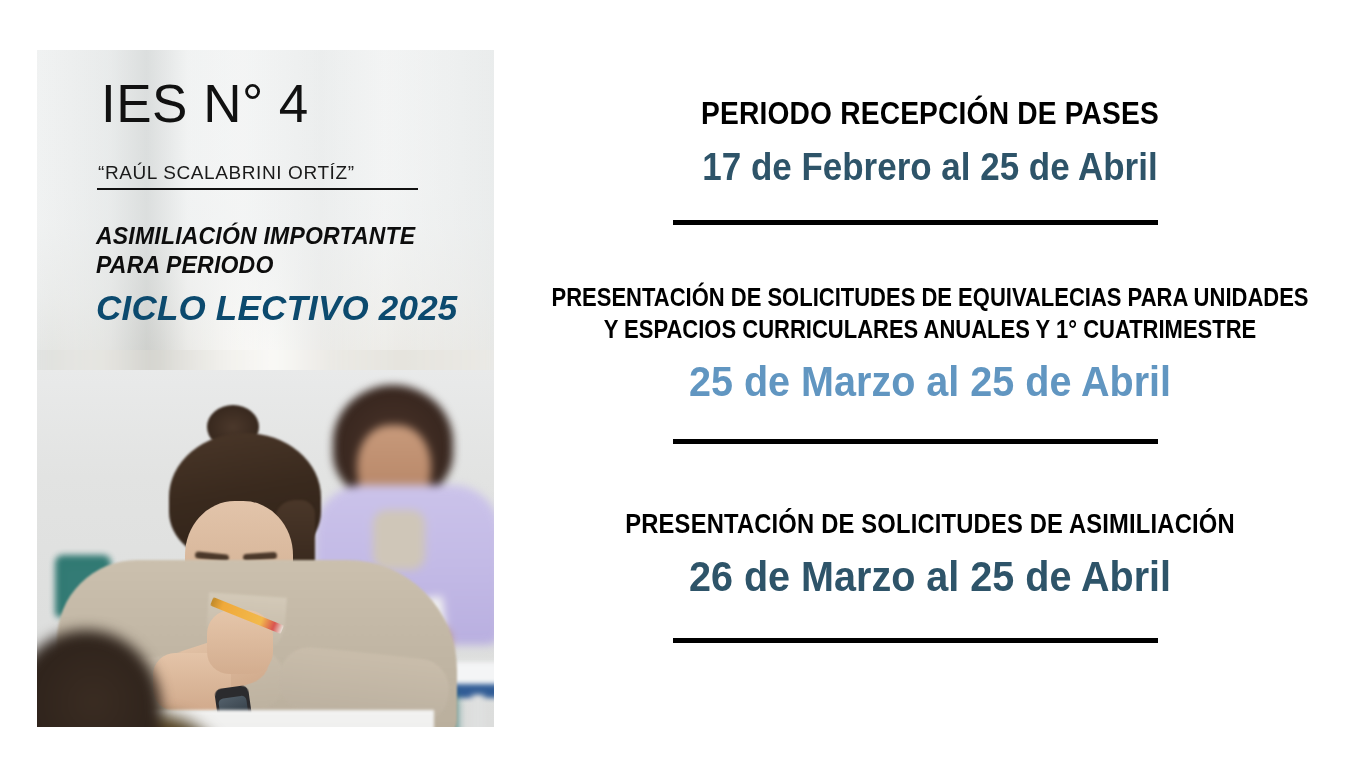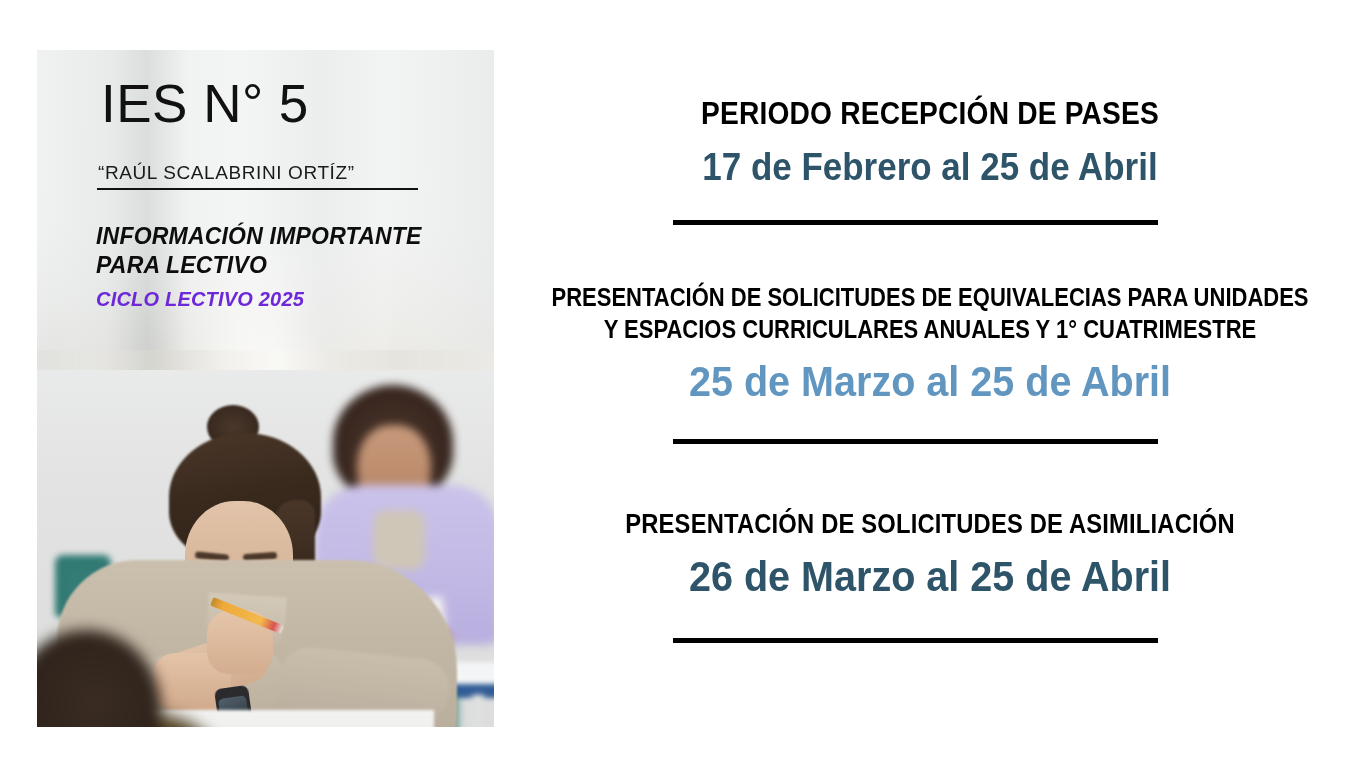--- a/index.html
+++ b/index.html
@@ -360,25 +360,25 @@
     font-weight: 700;
     font-style: italic;
     letter-spacing: .2px;
     line-height: 1.28;
     color: #0d0d0d;
     white-space: nowrap;
   }
   .ies-ciclo {
     position: absolute;
     left: 59px; top: 238px;
-    font-size: 20px;
+    font-size: 35px;
     font-weight: 700;
     font-style: italic;
     letter-spacing: .2px;
-    color: #6d28d9;
+    color: #0c4a6e;
     white-space: nowrap;
   }
 
   
   .right-panel {
     position: absolute;
     left: 494px; top: 0;
     width: 872px; height: 560px;
   }
 
@@ -484,26 +484,26 @@
       <div class="front-desk"></div>
 
       <div class="fg-shoulder"></div>
       <div class="fg-head"></div>
 
       <div class="photo-wash"></div>
       <div class="photo-wash-bands"></div>
     </div>
 
     <div class="overlay">
-      <div class="ies-title">IES N° 5</div>
+      <div class="ies-title">IES N° 4</div>
       <div class="ies-subtitle">“RAÚL SCALABRINI ORTÍZ”</div>
       <div class="ies-rule"></div>
       <div class="ies-info">
-        <div>INFORMACIÓN IMPORTANTE</div>
-        <div>PARA LECTIVO</div>
+        <div>ASIMILIACIÓN IMPORTANTE</div>
+        <div>PARA PERIODO</div>
       </div>
       <div class="ies-ciclo">CICLO LECTIVO 2025</div>
     </div>
   </div>
 
   <div class="right-panel">
 
     <div class="block" id="block-1">
       <div class="heading heading-1">PERIODO RECEPCIÓN DE PASES</div>
       <div class="date date-1" style="color: rgb(46, 84, 105);">17 de  Febrero al 25 de Abril</div>

